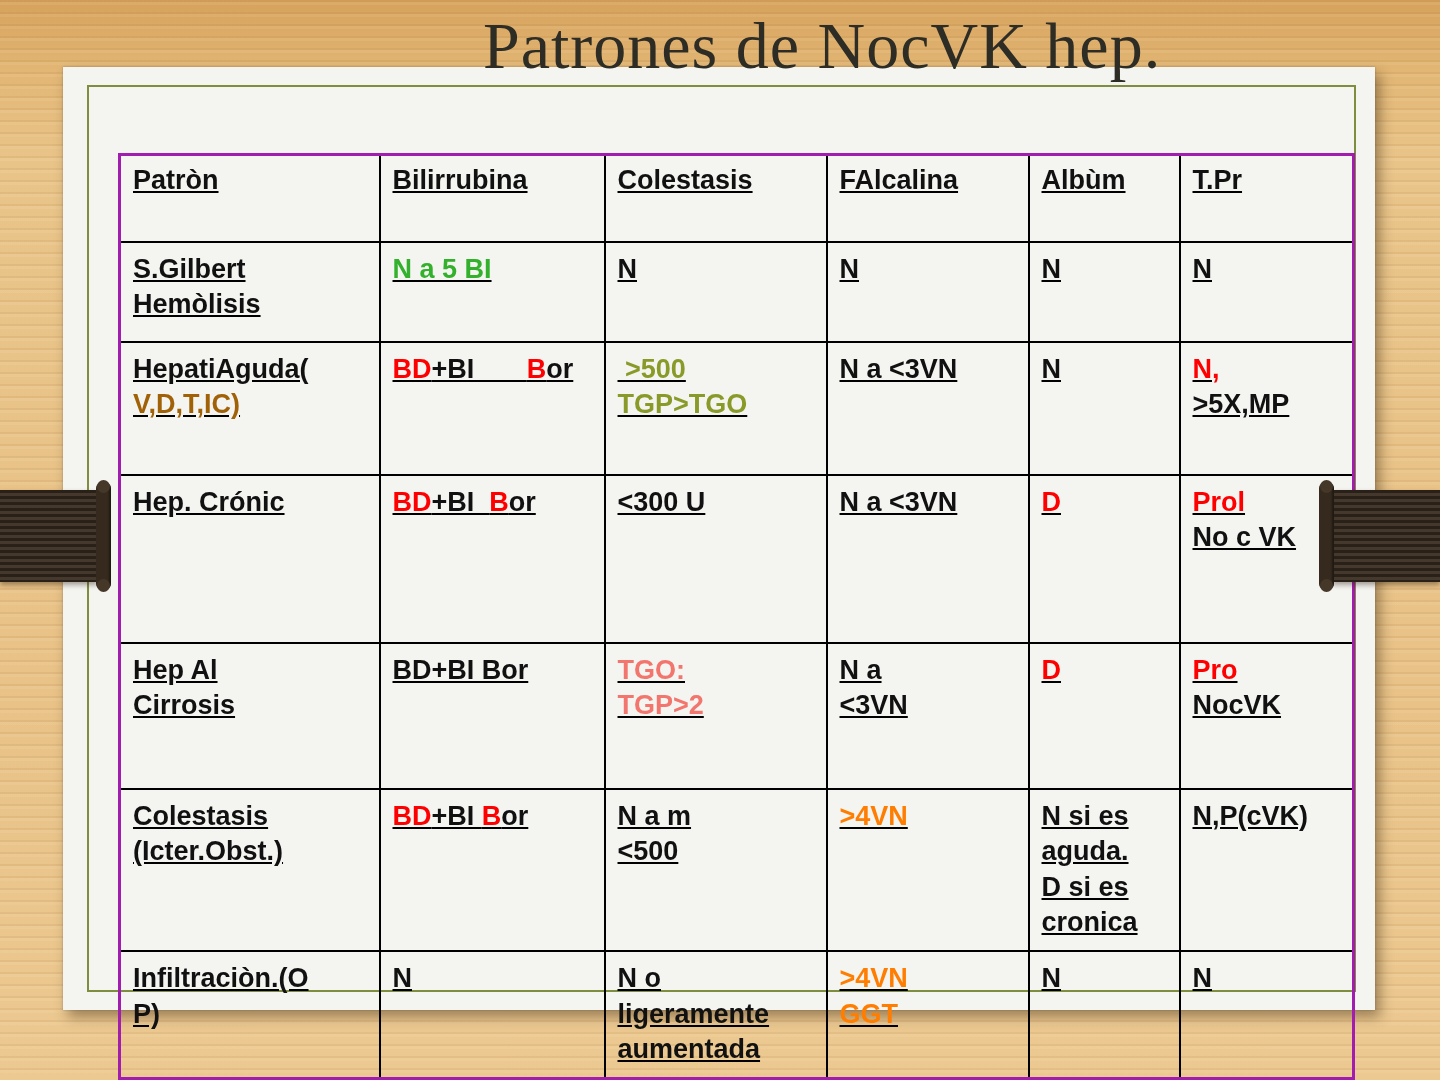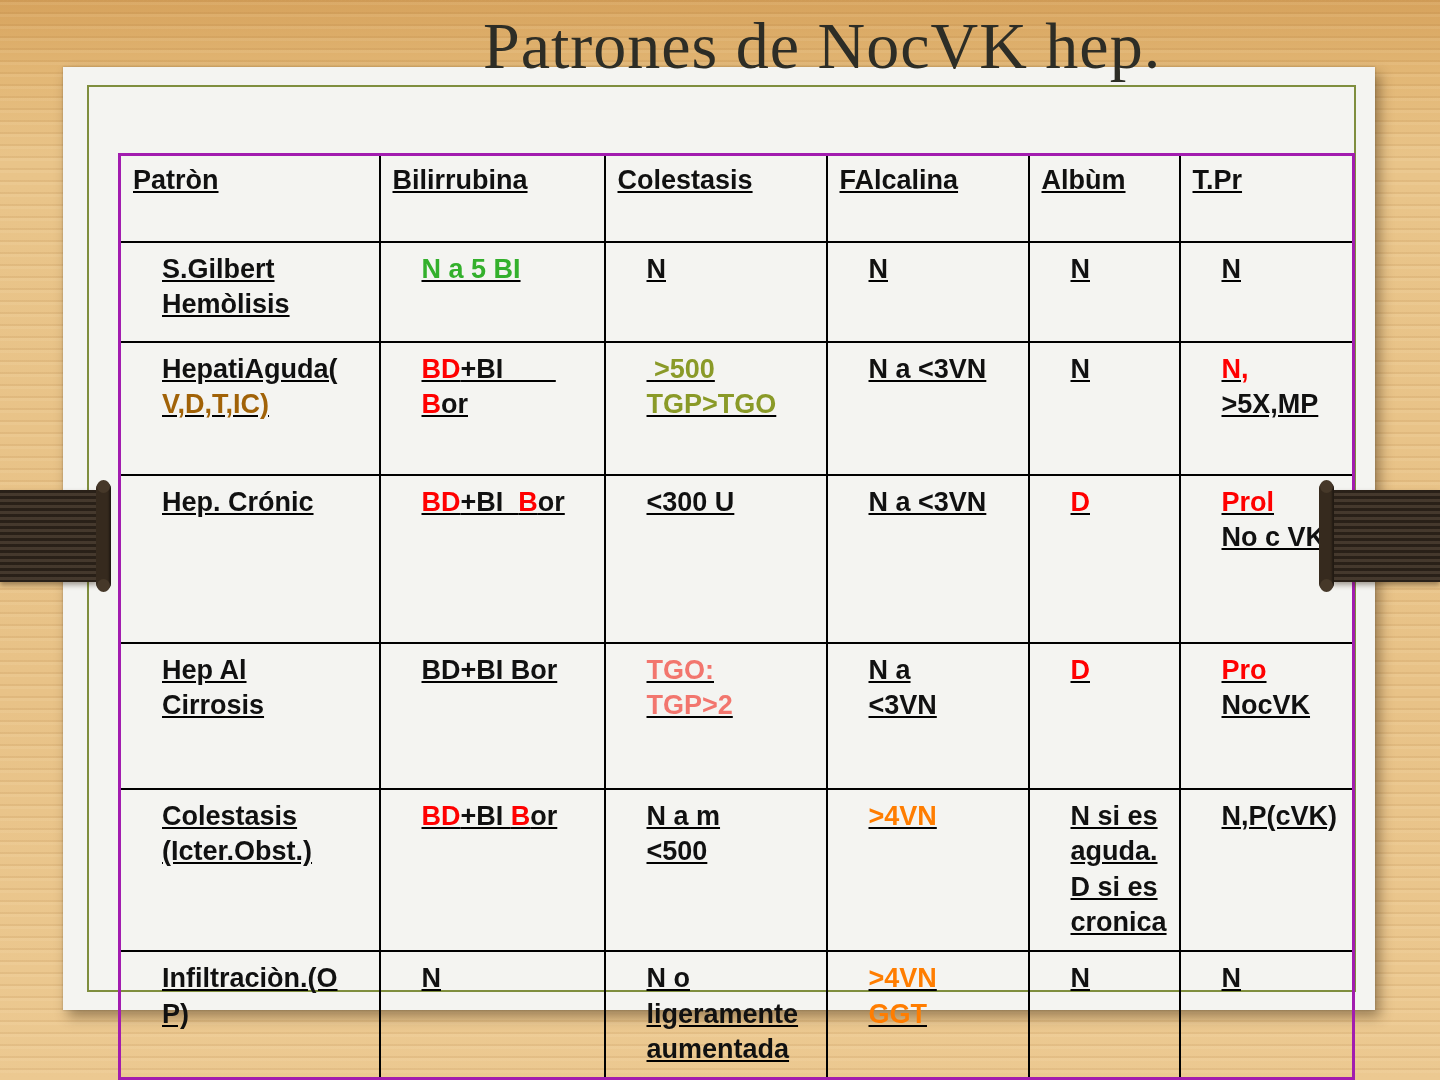--- a/index.html
+++ b/index.html
@@ -41,21 +41,21 @@
     padding:9px 12px; font-weight:bold; font-size:27px; color:#111;
     overflow:hidden;
   }
   table.patterns thead tr        { height:87px; }
   table.patterns tbody tr:nth-child(1) { height:100px; }
   table.patterns tbody tr:nth-child(2) { height:133px; }
   table.patterns tbody tr:nth-child(3) { height:168px; }
   table.patterns tbody tr:nth-child(4) { height:146px; }
   table.patterns tbody tr:nth-child(5) { height:148px; }
   table.patterns tbody tr:nth-child(6) { height:117px; }
-  .line { white-space:pre-wrap; line-height:1.32;margin-left:29px; }
+  .line { white-space:pre-wrap; line-height:1.32; }
   .band {
     position:absolute; top:490px; height:92px; z-index:6;
     background-color:#3b2e22;
     background-image:repeating-linear-gradient(180deg,
       rgba(0,0,0,0.30) 0px, rgba(0,0,0,0.30) 3px,
       rgba(255,255,255,0.05) 3px, rgba(255,255,255,0.05) 6px);
     box-shadow:0 3px 5px rgba(40,25,10,0.4);
   }
   .band-left  { left:0;  width:98px; }
   .band-right { right:0; width:108px; }

